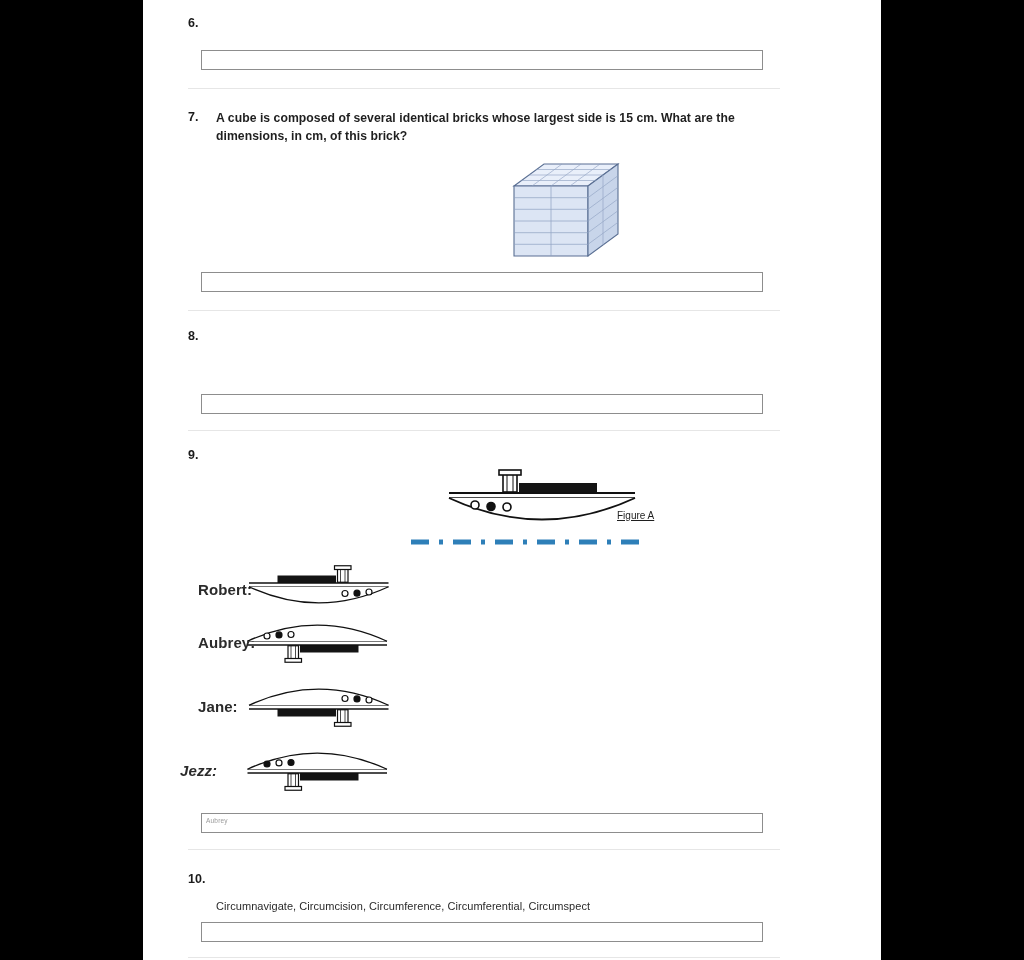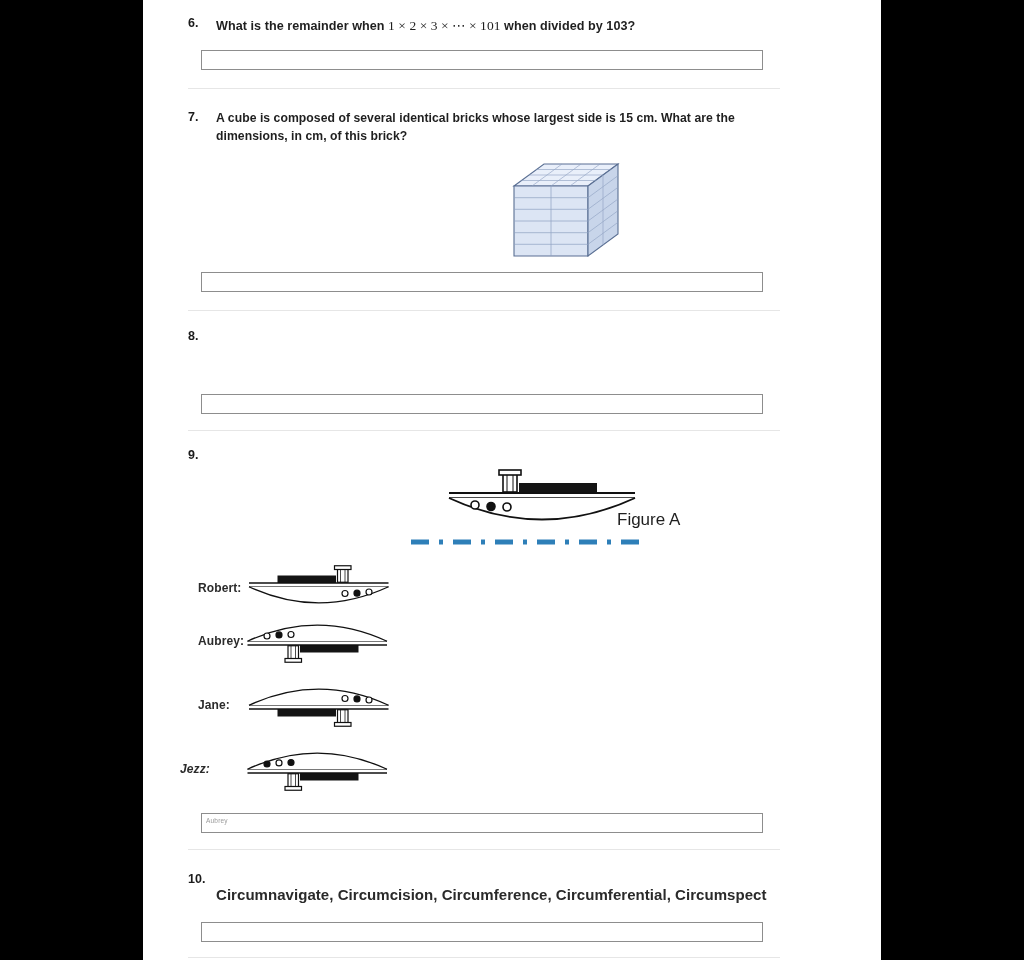--- a/index.html
+++ b/index.html
@@ -76,57 +76,57 @@
   .divider {
     position: absolute;
     left: 45px;
     width: 592px;
     height: 1px;
     background: #e6e6e6;
   }
 
   .wordlist {
     margin-left: 28px;
-    font-size: 15px;
-    font-weight: 700;
+    font-size: 11px;
+    font-weight: 400;
     color: #2a2a2a;
     letter-spacing: 0.05px;
   }
 
   
   #cube-fig { position: absolute; left: 367px; top: 160px; }
 
   
   .boat-label {
     position: absolute;
-    font-size: 12px;
+    font-size: 15px;
     font-weight: 700;
     color: #2b2b2b;
     letter-spacing: 0.1px;
   }
   .figure-a-label {
     position: absolute;
-    font-size: 17px;
+    font-size: 10px;
     color: #1f1f1f;
     font-family: "Liberation Sans", sans-serif;
+    text-decoration: underline;
   }
   .boat { position: absolute; }
 </style>
 </head>
 <body>
 
 <div class="letterbox" id="lb-left"></div>
 <div class="letterbox" id="lb-right"></div>
 
 <div id="page">
 
   <div class="qblock" style="top:16px;">
     <div class="qrow" style="padding-left:45px;">
       <div class="qnum">6.</div>
-      <div class="qtext big"><span>What is the remainder when </span><span class="num">1 × 2 × 3 × ⋯ × 101</span><span> when divided by 103?</span></div>
     </div>
   </div>
   <div class="answer-box" style="top:50px;"></div>
   <div class="divider" style="top:88px;"></div>
 
   <div class="qblock" style="top:110px;">
     <div class="qrow" style="padding-left:45px;">
       <div class="qnum">7.</div>
       <div class="qtext" style="width:546px;">A cube is composed of several identical bricks whose largest side is 15 cm. What are the dimensions, in cm, of this brick?</div>
     </div>
@@ -299,21 +299,21 @@
       <circle cx="64" cy="42" r="4" fill="#111111" stroke="#111" stroke-width="1.6"></circle>
     </svg>
   </div>
 
   <div class="answer-box" style="top:813px;">
     <span class="filled">Aubrey</span>
   </div>
   <div class="divider" style="top:849px;"></div>
 
   <div class="qblock" style="top:872px;">
-    <div class="qrow" style="padding-left:45px;">
+    <div class="qrow" style="padding-left:45px;flex-direction:column;">
       <div class="qnum">10.</div>
     </div>
     <div class="wordlist" style="padding-left:45px;">Circumnavigate, Circumcision, Circumference, Circumferential, Circumspect</div>
   </div>
   <div class="answer-box" style="top:922px;"></div>
   <div class="divider" style="top:957px;"></div>
 
 </div>
 
 </body></html>

